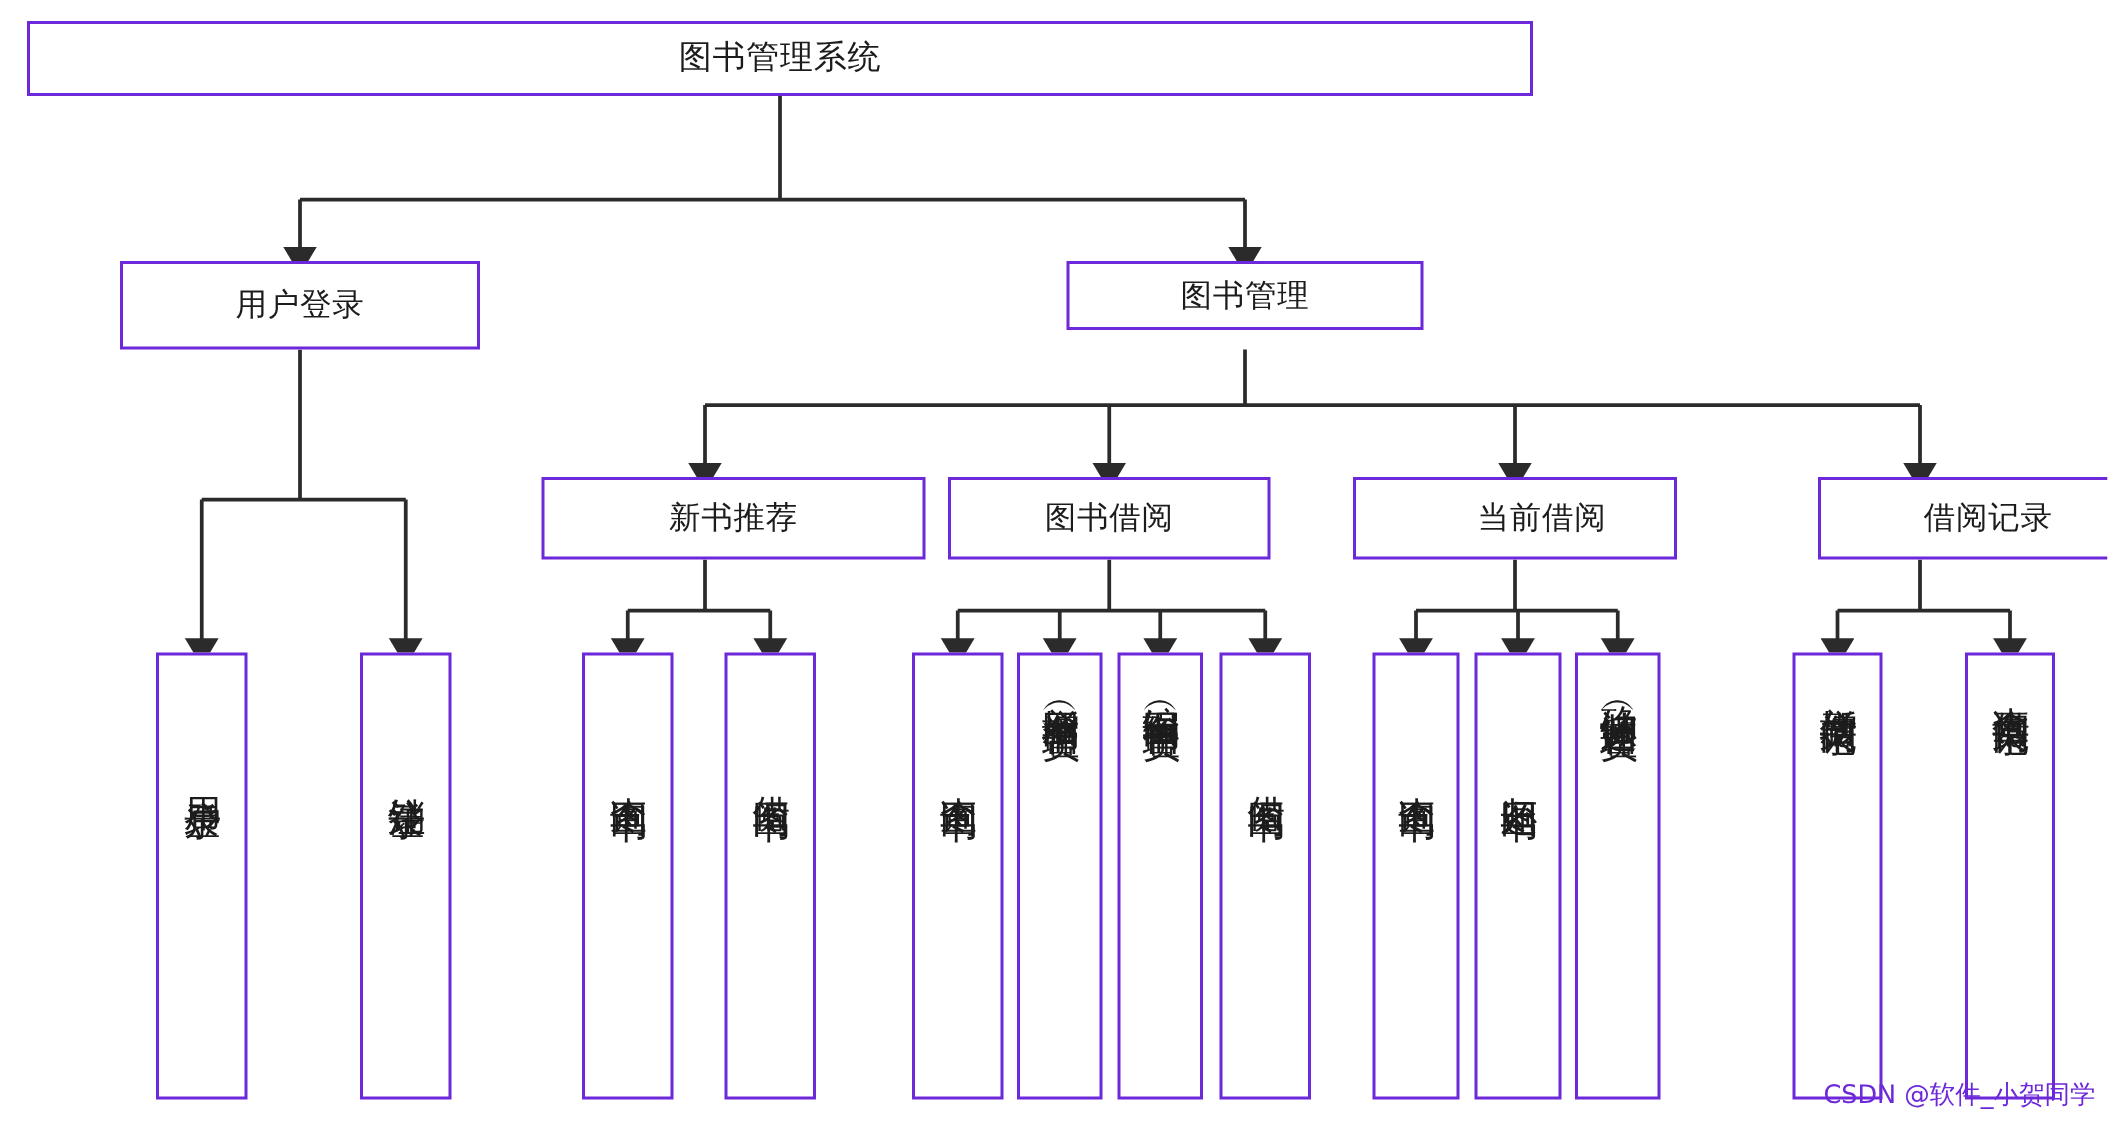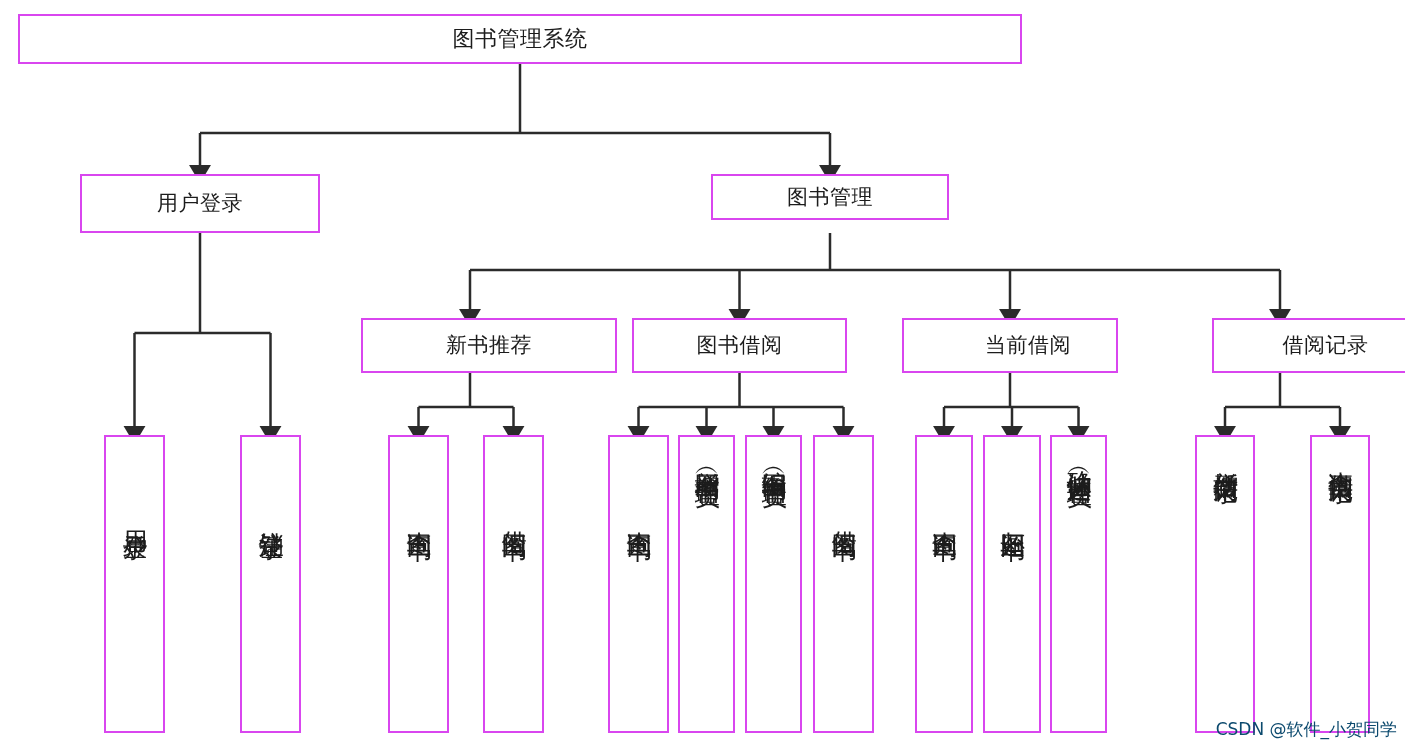--- a/index.html
+++ b/index.html
@@ -22,21 +22,21 @@
     position: absolute;
     left: 0;
     top: 0;
     width: 1405px;
     height: 747px;
     pointer-events: none;
   }
   .node {
     position: absolute;
     box-sizing: border-box;
-    border: 2px solid #d946ef;
+    border: 2px solid #6d28d9;
     background: #ffffff;
     display: flex;
     align-items: center;
     justify-content: center;
     color: #1c1c1c;
   }
   .node .label {
     display: block;
     text-align: center;
     line-height: 1.18;
@@ -68,21 +68,21 @@
     margin-top: 70px;
   }
   .node.v.tall .label {
     margin-top: 10px;
   }
   .watermark {
     position: absolute;
     right: 8px;
     bottom: 6px;
     font-size: 17px;
-    color: #0c4a6e;
+    color: #6d28d9;
     white-space: nowrap;
     font-family: "DejaVu Sans", "Liberation Sans", sans-serif;
   }
 </style>
 </head>
 <body>
 
 <div id="canvas">
   <svg id="edges" viewBox="0 0 1405 747" width="1405" height="747" xmlns="http://www.w3.org/2000/svg">
     <defs>

